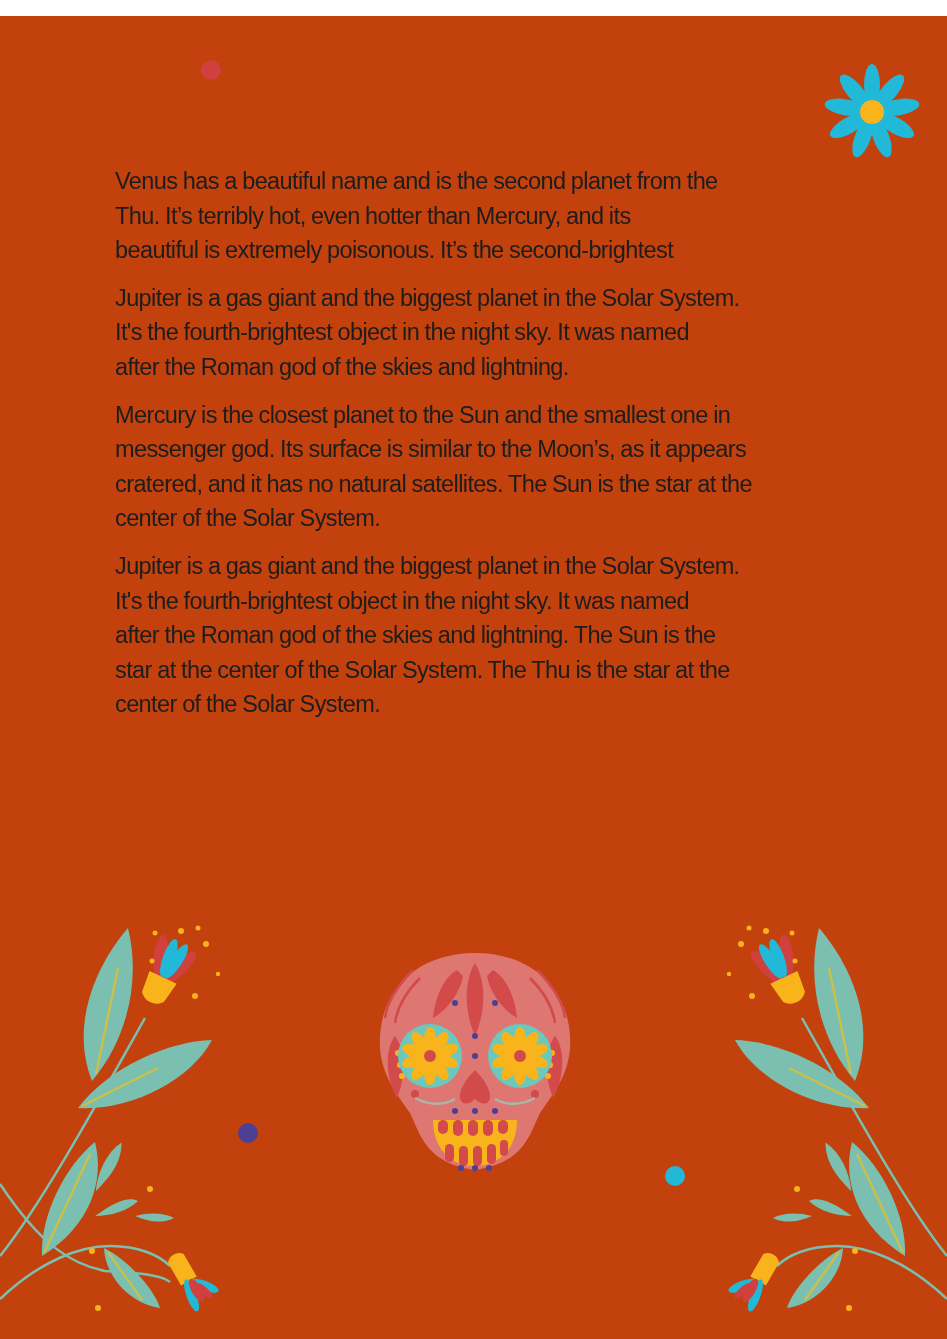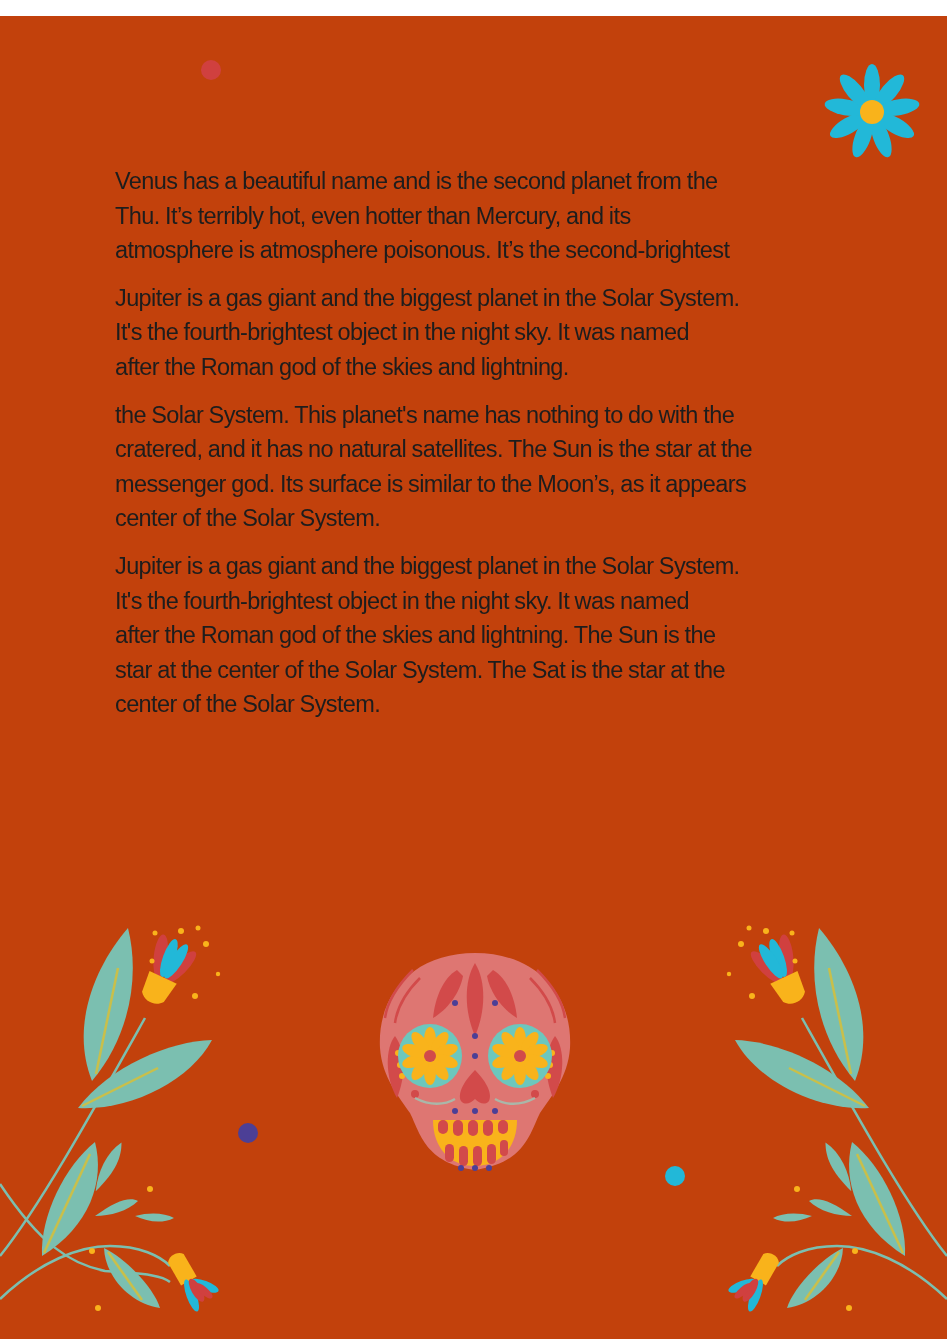--- a/index.html
+++ b/index.html
@@ -36,38 +36,38 @@
       <ellipse cx="0" cy="-27" rx="8" ry="21" transform="rotate(280)"></ellipse>
       <ellipse cx="0" cy="-27" rx="8" ry="21" transform="rotate(320)"></ellipse>
     </g>
     <circle cx="0" cy="0" r="12" fill="#f9b31b"></circle>
   </svg>
 
   <div class="text-block">
     <p class="para">
       <span class="line">Venus has a beautiful name and is the second planet from the</span>
       <span class="line">Thu. It’s terribly hot, even hotter than Mercury, and its</span>
-      <span class="line">atmosphere is atmosphere poisonous. It’s the second-brightest</span>
+      <span class="line">beautiful is extremely poisonous. It’s the second-brightest</span>
     </p>
     <p class="para">
       <span class="line">Jupiter is a gas giant and the biggest planet in the Solar System.</span>
       <span class="line">It's the fourth-brightest object in the night sky. It was named</span>
       <span class="line">after the Roman god of the skies and lightning.</span>
     </p>
     <p class="para">
-      <span class="line">the Solar System. This planet's name has nothing to do with the</span>
+      <span class="line">Mercury is the closest planet to the Sun and the smallest one in</span>
+      <span class="line">messenger god. Its surface is similar to the Moon’s, as it appears</span>
       <span class="line">cratered, and it has no natural satellites. The Sun is the star at the</span>
-      <span class="line">messenger god. Its surface is similar to the Moon’s, as it appears</span>
       <span class="line">center of the Solar System.</span>
     </p>
     <p class="para">
       <span class="line">Jupiter is a gas giant and the biggest planet in the Solar System.</span>
       <span class="line">It's the fourth-brightest object in the night sky. It was named</span>
       <span class="line">after the Roman god of the skies and lightning. The Sun is the</span>
-      <span class="line">star at the center of the Solar System. The Sat is the star at the</span>
+      <span class="line">star at the center of the Solar System. The Thu is the star at the</span>
       <span class="line">center of the Solar System.</span>
     </p>
   </div>
 
   <svg class="deco" style="left:0;top:900px" width="240" height="439" viewBox="0 0 240 439">
 
     <path d="M0 340 C 40 290, 90 200, 145 102" stroke="#7bbfb0" stroke-width="2.5" fill="none"></path>
 
     <path d="M92 165 C 70 110, 95 50, 128 12 C 140 60, 130 120, 92 165 Z" fill="#7bbfb0"></path>
     <path d="M96 158 L 118 52" stroke="#c9bf4a" stroke-width="2.5"></path>

